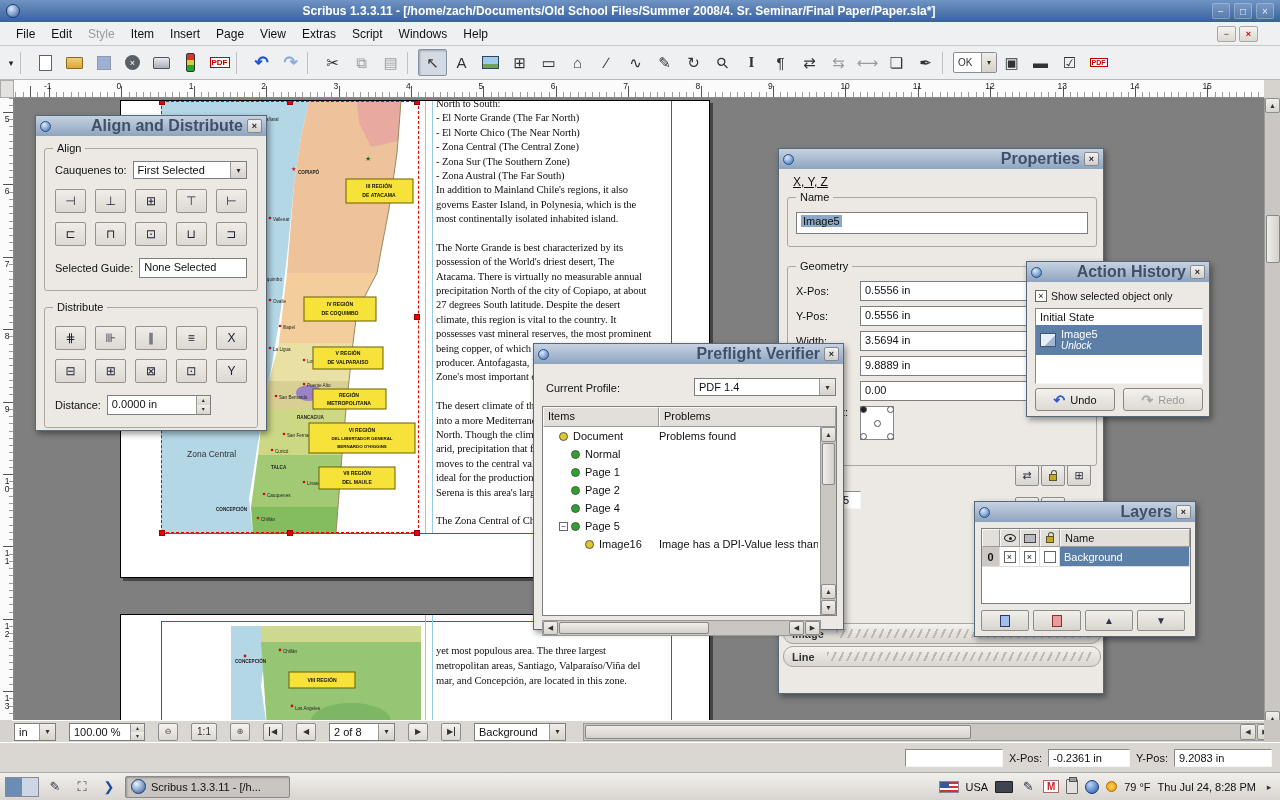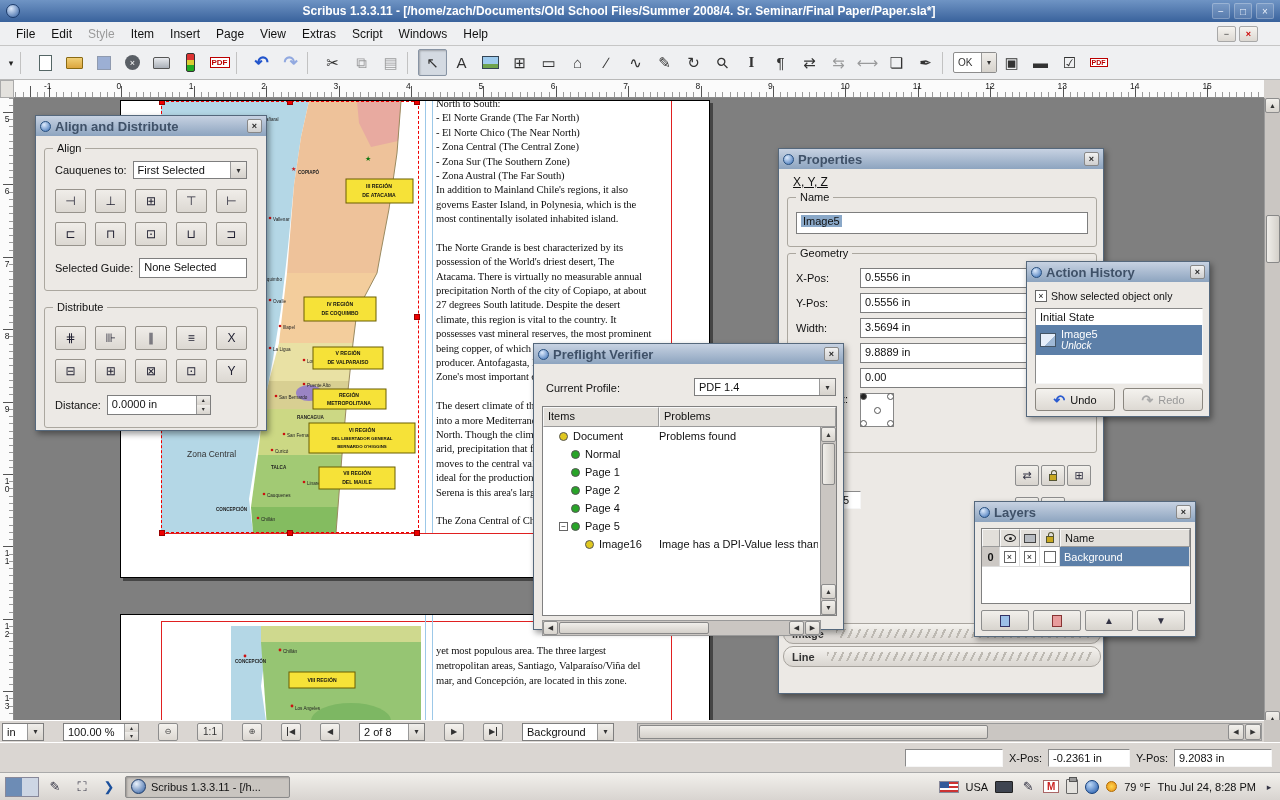--- a/index.html
+++ b/index.html
@@ -66,21 +66,21 @@
 .c1 .tl{height:14.4px;line-height:14.4px;white-space:nowrap;overflow:hidden}
 .c2 .tl{height:15px;line-height:15px;white-space:nowrap;overflow:hidden}
 .ct{font-family:"Liberation Sans",sans-serif;font-size:4.6px;fill:#222}
 .bt{font-family:"Liberation Sans",sans-serif;font-size:5.1px;font-weight:bold;fill:#111}
 .bt2{font-family:"Liberation Sans",sans-serif;font-size:4.4px;font-weight:bold;fill:#111}
 
 .vscroll{position:absolute;right:0;top:98px;width:16px;height:644px;background:#cac6c2;border-left:1px solid #9a9a9a}
 .sbtn{position:absolute;width:15px;height:15px;background:linear-gradient(#f2f0ec,#d8d4ce);border:1px solid #8d8d8d;font-size:7px;display:flex;align-items:center;justify-content:center;color:#333;border-radius:2px}
 .vthumb{position:absolute;left:1px;top:117px;width:14px;height:48px;background:linear-gradient(90deg,#f0eeea,#d4d0ca);border:1px solid #888;border-radius:2px}
 
-.bottombar{position:absolute;left:0;top:720px;width:1264px;height:22px;background:#dad6d2;border-top:1px solid #fff;display:flex;align-items:center;padding:0 2px;gap:19px}
+.bottombar{position:absolute;left:12px;top:720px;width:1264px;height:22px;background:#dad6d2;border-top:1px solid #fff;display:flex;align-items:center;padding:0 2px;gap:13px}
 .bcorner{position:absolute;left:1264px;top:720px;width:16px;height:22px;background:#cac6c2}
 .combo{display:inline-flex;align-items:center;height:18px;background:#fff;border:1px solid #7e7e7e;position:relative;padding:0 18px 0 4px;font-size:11px;white-space:nowrap}
 .combo::after{content:"▾";position:absolute;right:0;top:0;bottom:0;width:15px;background:linear-gradient(#f0eeea,#d6d2cc);border-left:1px solid #999;font-size:8px;display:flex;align-items:center;justify-content:center;color:#333}
 .spinbox{display:inline-flex;align-items:center;height:18px;background:#fff;border:1px solid #7e7e7e;position:relative;padding:0 16px 0 4px;font-size:11px}
 .spin{position:absolute;right:0;top:0;bottom:0;width:14px;display:flex;flex-direction:column;border-left:1px solid #999}
 .spin span{flex:1;font-size:6px;line-height:8px;text-align:center;background:linear-gradient(#f0eeea,#d8d4ce);color:#333}
 .sq{width:20px;height:18px;border:1px solid #8d8d8d;background:linear-gradient(#f4f2ee,#dcd8d2);display:inline-flex;align-items:center;justify-content:center;font-size:8px;color:#333;border-radius:2px;flex:none}
 .sq.first .nav{border-left:1px solid #333;padding-left:1px}
 .sq.last .nav{border-right:1px solid #333;padding-right:1px}
 .hscroll{flex:1;height:18px;border:1px solid #9a9a9a;background:#cac6c2;position:relative;margin-left:4px}
@@ -102,21 +102,21 @@
 .gm{width:16px;height:13px;background:#fff;border:1px solid #a66;color:#c22;font-weight:bold;font-size:10px;line-height:11px;text-align:center}
 .clip{width:12px;height:15px;background:#e4e2de;border:1px solid #666;border-radius:1px;position:relative}
 .clip::before{content:"";position:absolute;left:2px;top:-3px;width:6px;height:3px;background:#999;border:1px solid #555}
 .ball{width:14px;height:14px;border-radius:50%;background:radial-gradient(circle at 35% 30%,#bcd8f8,#1d55a8);border:1px solid #123d7a}
 .sun{width:11px;height:11px;border-radius:50%;background:radial-gradient(#ffd54a,#e89018);border:1px solid #b06a00}
 .tray{display:flex;align-items:center;gap:7px;margin-left:auto}
 
 .dlg{position:absolute;background:#ece9e5;border:1px solid #55687c;box-shadow:2px 3px 6px rgba(0,0,0,.4);font-size:11px}
 .dlg-title{height:20px;background:linear-gradient(#c7d2e2,#8da4bf);display:flex;align-items:center;padding:0 4px;gap:4px}
 .dlg-ico{width:11px;height:11px;border-radius:50%;background:radial-gradient(circle at 35% 30%,#dceafc,#3a6fb5);border:1px solid #28507f;flex:none}
-.dlg-title .t{flex:1;text-align:left;font-weight:bold;color:#3f5168;font-size:13px;white-space:nowrap;overflow:hidden}
+.dlg-title .t{flex:1;text-align:right;font-weight:bold;color:#3f5168;font-size:16px;white-space:nowrap;overflow:hidden}
 .dlg-x{width:15px;height:14px;background:linear-gradient(#f2f2f2,#cfcfcf);border:1px solid #888;border-radius:2px;font-size:9px;line-height:12px;text-align:center;color:#222;font-weight:bold;flex:none}
 .grpbox{position:relative;border:1px solid #aba79f;border-radius:3px}
 .cap{position:absolute;top:-7px;left:8px;background:#ece9e5;padding:0 4px;font-size:11px}
 .fld{position:relative;height:20px;background:#fff;border:1px solid #7e7e7e;font-size:11px;padding:2px 16px 0 4px;white-space:nowrap;overflow:hidden}
 .btn{display:inline-flex;align-items:center;justify-content:center;gap:5px;background:linear-gradient(#f4f2ee,#ddd9d3);border:1px solid #8a867f;border-radius:3px;font-size:11px}
 .btn .bi{color:#2a5bd0;font-size:14px;font-weight:bold}
 .btn.disabled{color:#999}
 .btn.disabled .bi{color:#aaa}
 .cb{width:12px;height:12px;background:#fff;border:1px solid #666;font-size:9px;line-height:10px;text-align:center;color:#111;flex:none}
 
@@ -664,21 +664,21 @@
       <span class="t">Properties</span>
       <span class="dlg-x">×</span>
     </div>
     <div style="position:absolute;left:14px;top:26px;font-weight:normal;font-size:12px;text-decoration:underline">X, Y, Z</div>
     <div class="grpbox" style="position:absolute;left:8px;top:48px;width:310px;height:50px">
       <span class="cap">Name</span>
       <div class="fld" style="position:absolute;left:8px;top:14px;width:292px;height:22px;padding-right:4px">
         <span class="selhl">Image5</span>
       </div>
     </div>
-    <div class="grpbox" style="position:absolute;left:8px;top:104px;width:310px;height:200px;padding-top:14px">
+    <div class="grpbox" style="position:absolute;left:8px;top:117px;width:310px;height:200px;padding-top:14px">
       <span class="cap">Geometry</span>
       <div class="gr">
           <span class="gl">X-Pos:</span>
           <span class="fld" style="flex:1"><span>0.5556 in</span>
             <span class="spin">
               <span>▴</span>
               <span>▾</span>
             </span></span>
         </div>
         <div class="gr">

